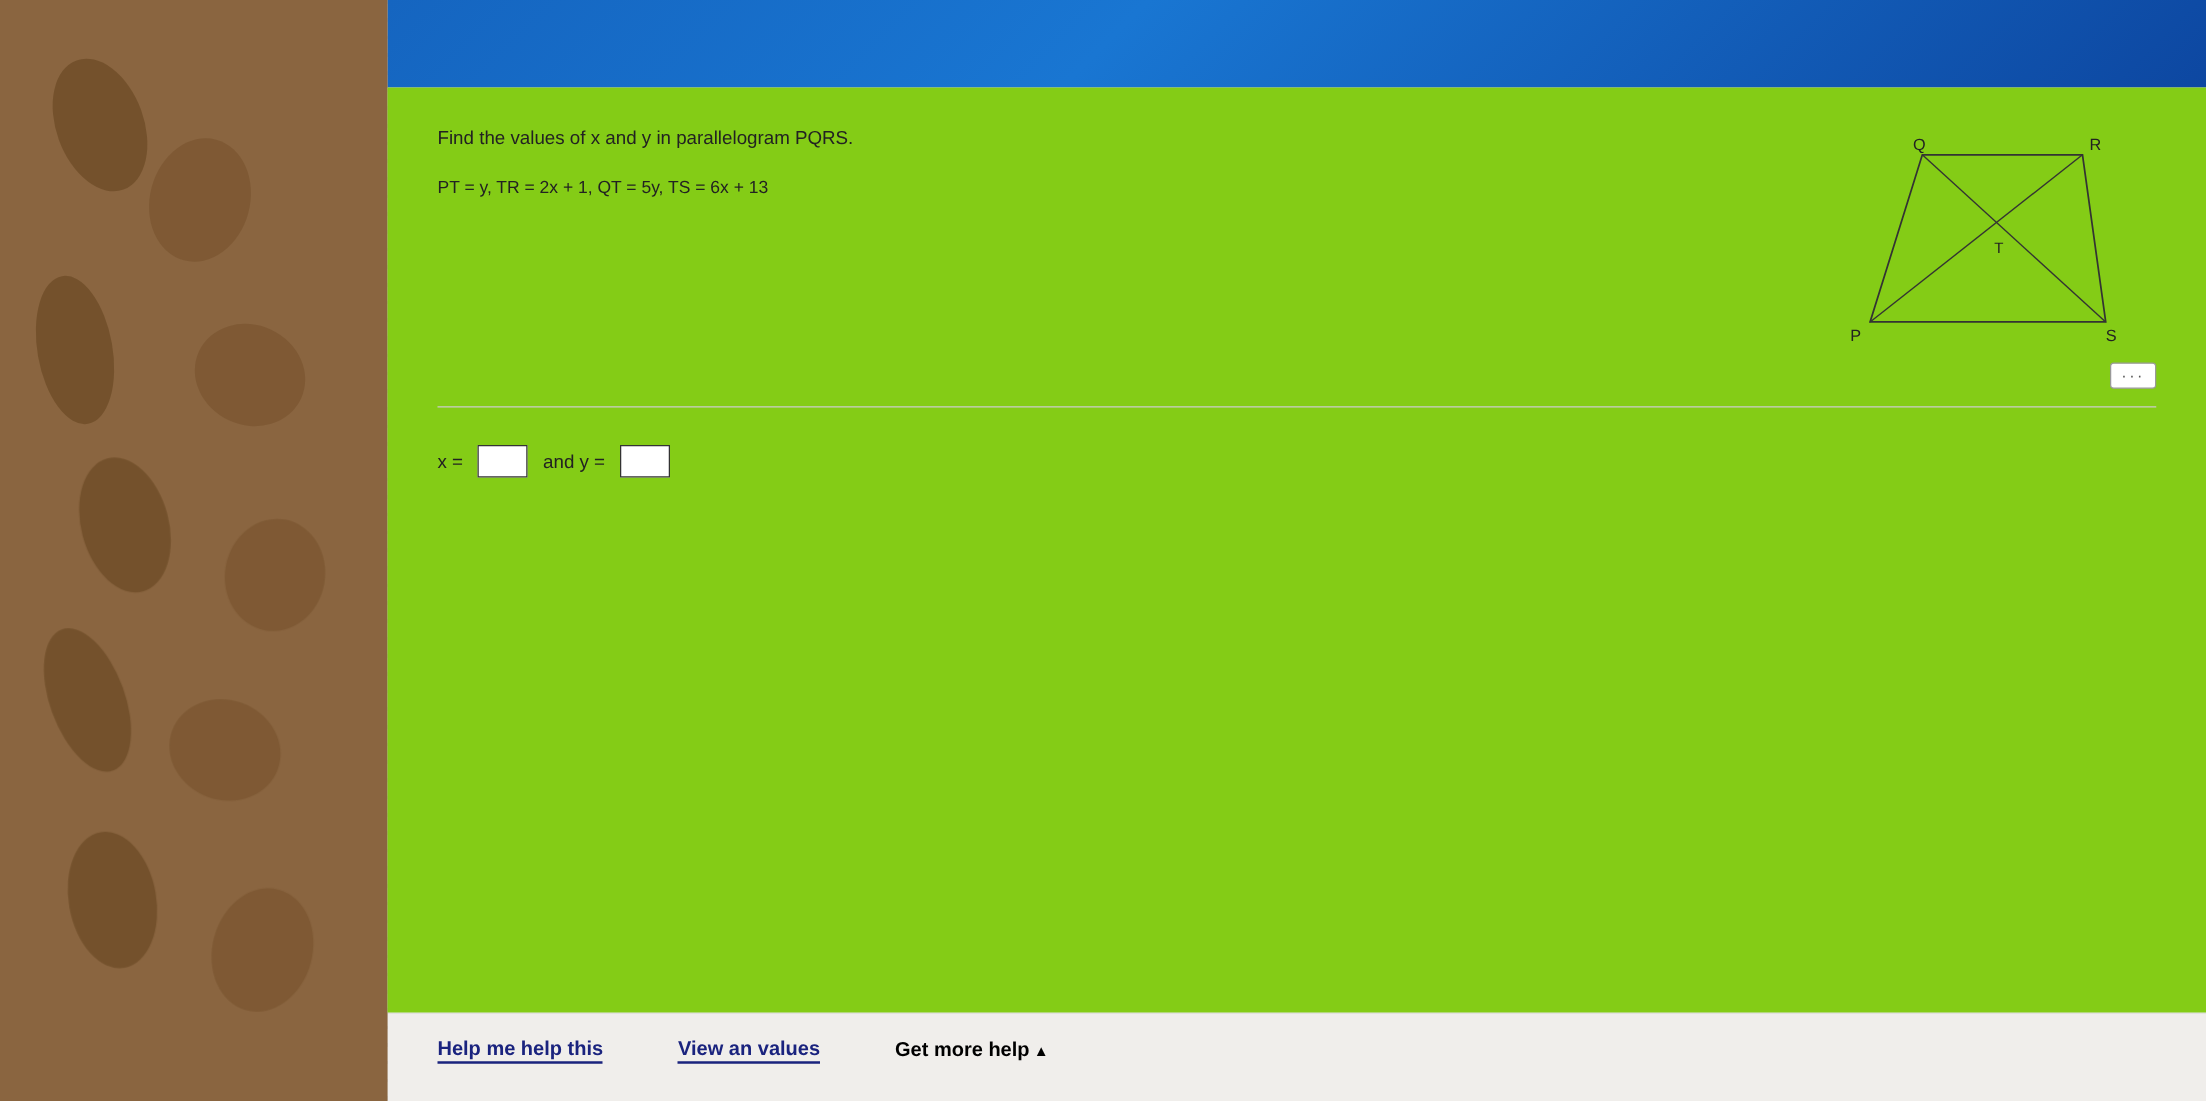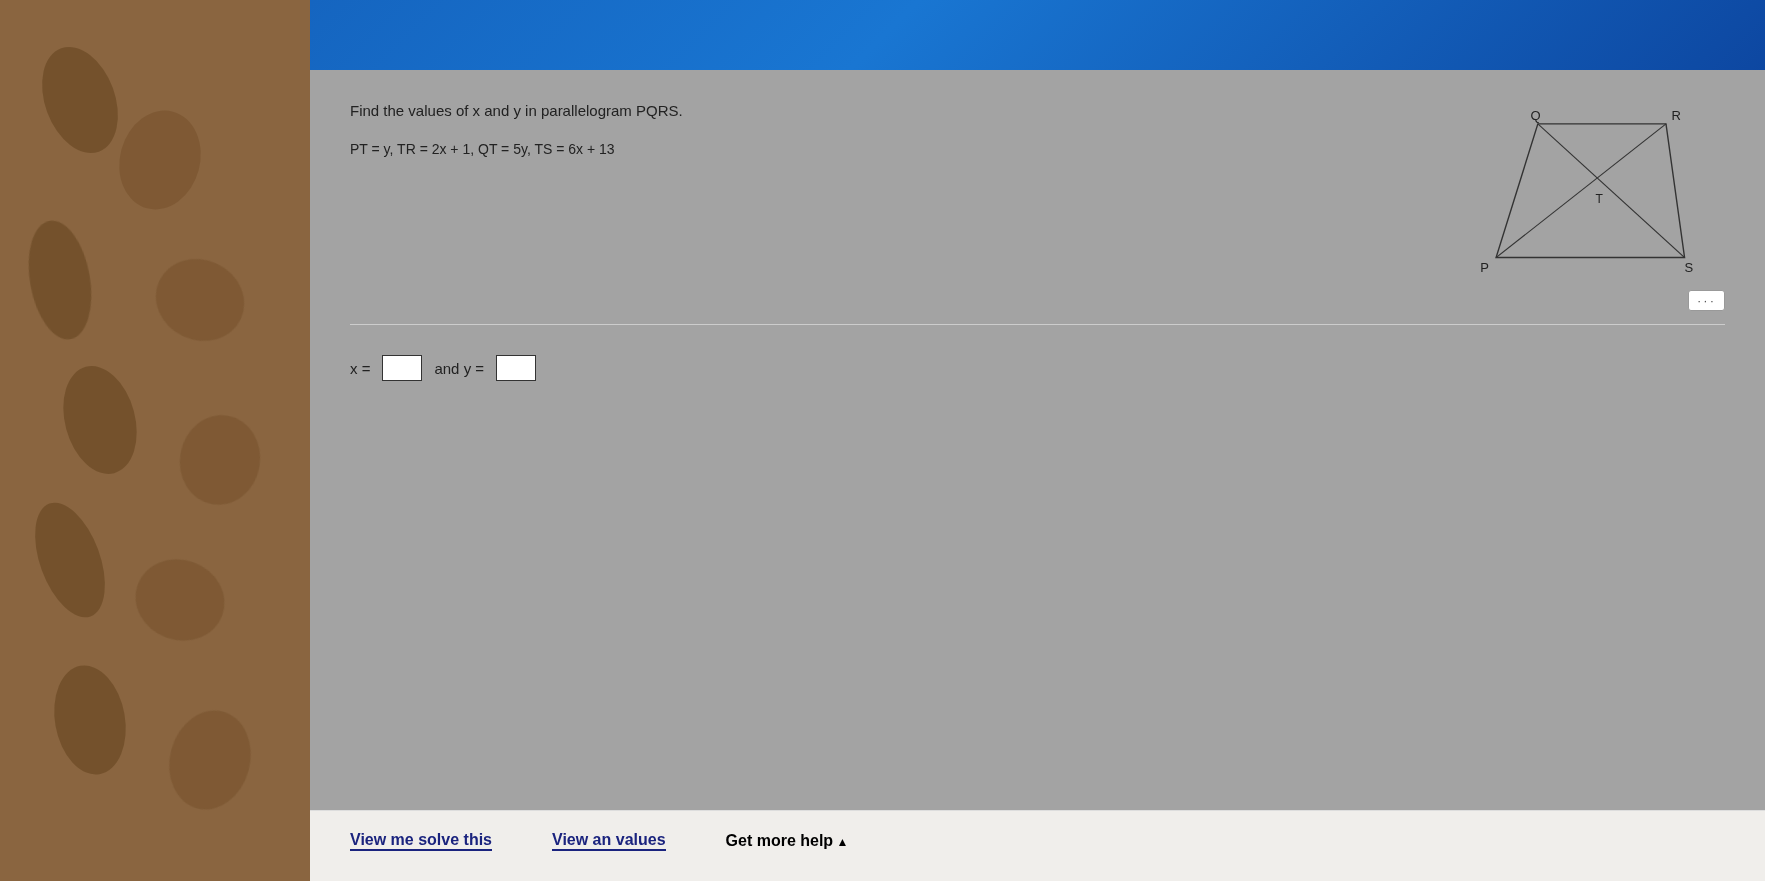--- a/index.html
+++ b/index.html
@@ -87,21 +87,21 @@
     
     .blue-banner {
       height: 70px;
       background: linear-gradient(135deg, #1565c0 0%, #1976d2 40%, #0d47a1 100%);
       flex-shrink: 0;
     }
 
     
     .problem-area {
       flex: 1;
-      background: #a3a3a3;
+      background: #84cc16;
       padding: 30px 40px 20px 40px;
       display: flex;
       flex-direction: column;
       position: relative;
     }
 
     .problem-content {
       display: flex;
       gap: 40px;
     }
@@ -281,18 +281,18 @@
     <div class="answer-row">
       <span class="answer-label">x =</span>
       <input type="text" class="answer-input" placeholder="" style="">
       <span class="answer-label">and y =</span>
       <input type="text" class="answer-input" placeholder="" style="">
     </div>
 
   </div>
 
   <div class="footer">
-    <a class="footer-link">View me solve this</a>
+    <a class="footer-link">Help me help this</a>
     <a class="footer-link">View an values</a>
     <a class="footer-link-get">Get more help</a>
   </div>
 
 </div>
 
 </body></html>

